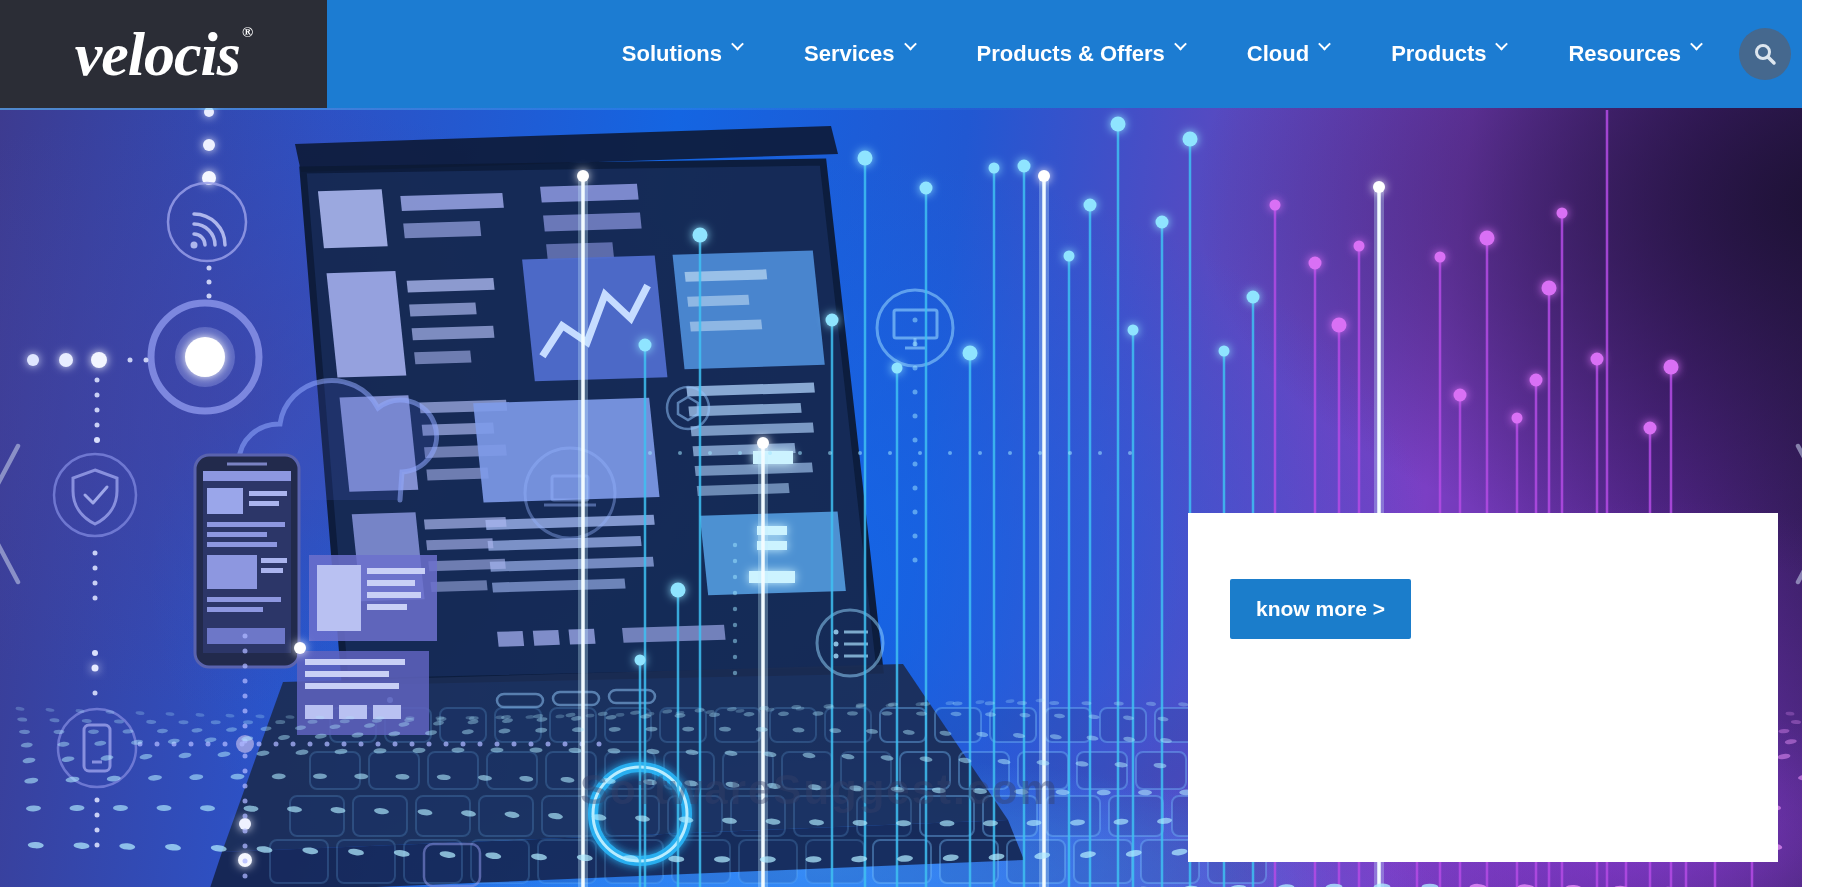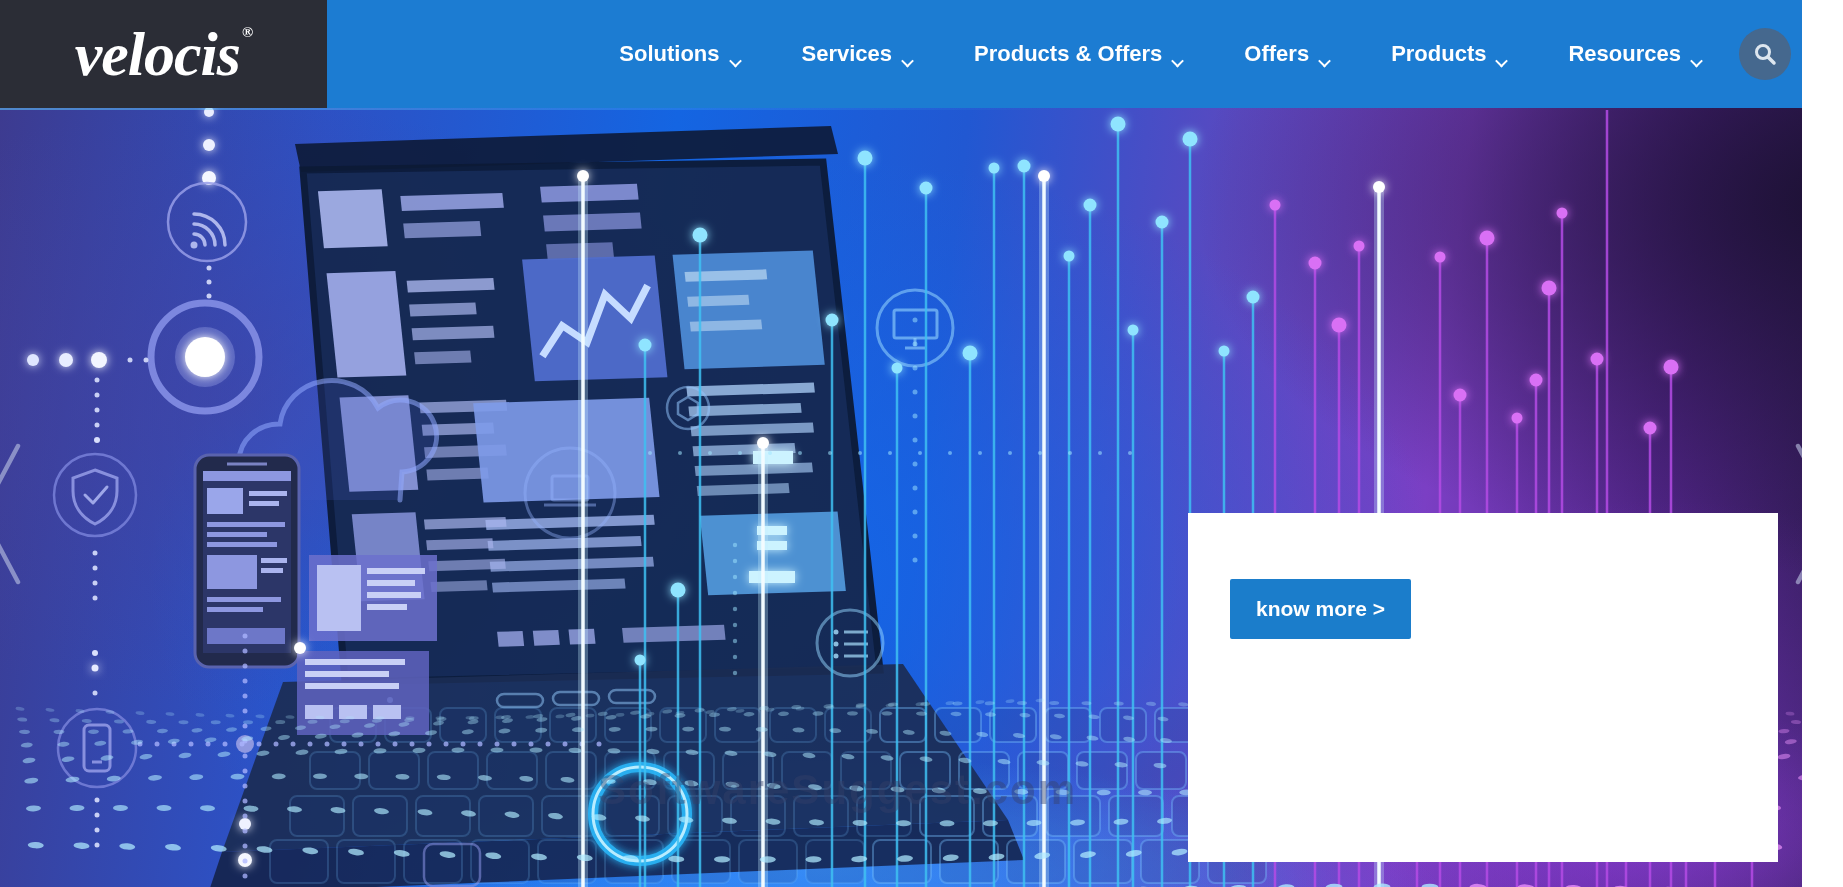--- a/index.html
+++ b/index.html
@@ -13,21 +13,21 @@
 
   
   header{position:absolute;top:0;left:0;width:1843px;height:108px;
     background:var(--nav-blue,#1c7cd2);display:flex;align-items:center;}
   .logo-block{width:327px;height:108px;background:var(--logo-bg,#2b2d36);
     display:flex;align-items:center;justify-content:center;flex:0 0 auto;cursor:pointer;}
   .logo-text{font-family:"Liberation Serif","DejaVu Serif",serif;font-style:italic;
     font-weight:700;font-size:62px;color:#fff;letter-spacing:-1px;line-height:1;}
   .logo-mark{font-size:15px;vertical-align:38px;font-style:normal;margin-left:2px;}
   nav{margin-left:auto;display:flex;align-items:center;gap:62px;}
-  .nav-item{display:flex;align-items:flex-end;color:#fff;font-size:22px;font-weight:700;
+  .nav-item{display:flex;align-items:flex-start;color:#fff;font-size:22px;font-weight:700;
     cursor:pointer;white-space:nowrap;text-decoration:none;}
   .chev{width:9px;height:9px;border-right:2.5px solid #fff;border-bottom:2.5px solid #fff;
     transform:rotate(45deg) translate(-1px,-1px);margin-left:11px;display:inline-block;}
   .search-btn{width:52px;height:52px;border-radius:50%;border:none;cursor:pointer;
     background:var(--search-circle,#45688e);margin-left:38px;margin-right:52px;
     display:flex;align-items:center;justify-content:center;flex:0 0 auto;}
 
   
   .hero{position:absolute;top:108px;left:0;width:1843px;height:779px;overflow:hidden;
     background:
@@ -44,21 +44,21 @@
   
   .hero-card{position:absolute;left:1188px;top:405px;width:590px;height:349px;z-index:4;
     background:var(--card-bg,#fff);padding:36px 42px;}
   .hero-heading{color:var(--heading-blue,#1b7fd8);font-size:38px;font-weight:700;
     line-height:1.13;width:480px;}
   .hero-sub{color:#333;font-size:22px;margin-top:24px;}
   .cta-btn{margin-top:30px;background:var(--cta-blue,#1b7dcb);color:#fff;border:none;
     font-size:21px;font-weight:700;padding:18px 26px;cursor:pointer;border-radius:2px;
     font-family:inherit;}
 
-  .watermark{position:absolute;left:598px;top:658px;z-index:5;font-size:42px;font-weight:700;
+  .watermark{position:absolute;left:580px;top:658px;z-index:5;font-size:42px;font-weight:700;
     letter-spacing:2px;color:rgba(55,65,105,.42);pointer-events:none;white-space:nowrap;}
 
   .car-btn{position:absolute;z-index:6;background:transparent;border:none;cursor:pointer;
     width:58px;height:160px;padding:0;}
   .car-prev{left:-30px;top:326px;}
   .car-next{left:1788px;top:326px;}
 </style>
 </head>
 <body>
 
@@ -75,21 +75,21 @@
         </a>
       <a class="nav-item">
         <span>Services</span>
         <span class="chev"></span>
         </a>
       <a class="nav-item">
         <span>Products &amp; Offers</span>
         <span class="chev"></span>
         </a>
       <a class="nav-item">
-        <span>Offers</span>
+        <span>Cloud</span>
         <span class="chev"></span>
         </a>
       <a class="nav-item">
         <span>Products</span>
         <span class="chev"></span>
         </a>
       <a class="nav-item">
         <span>Resources</span>
         <span class="chev"></span>
         </a>

